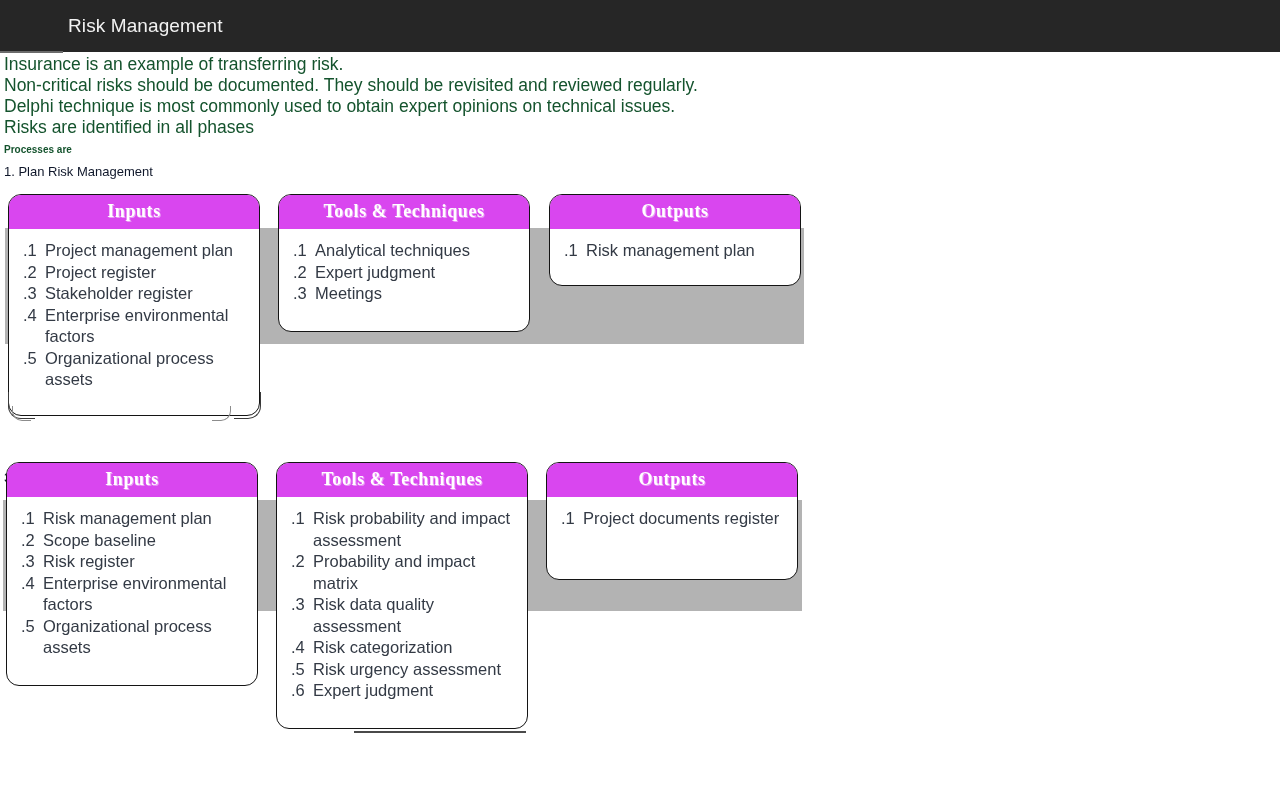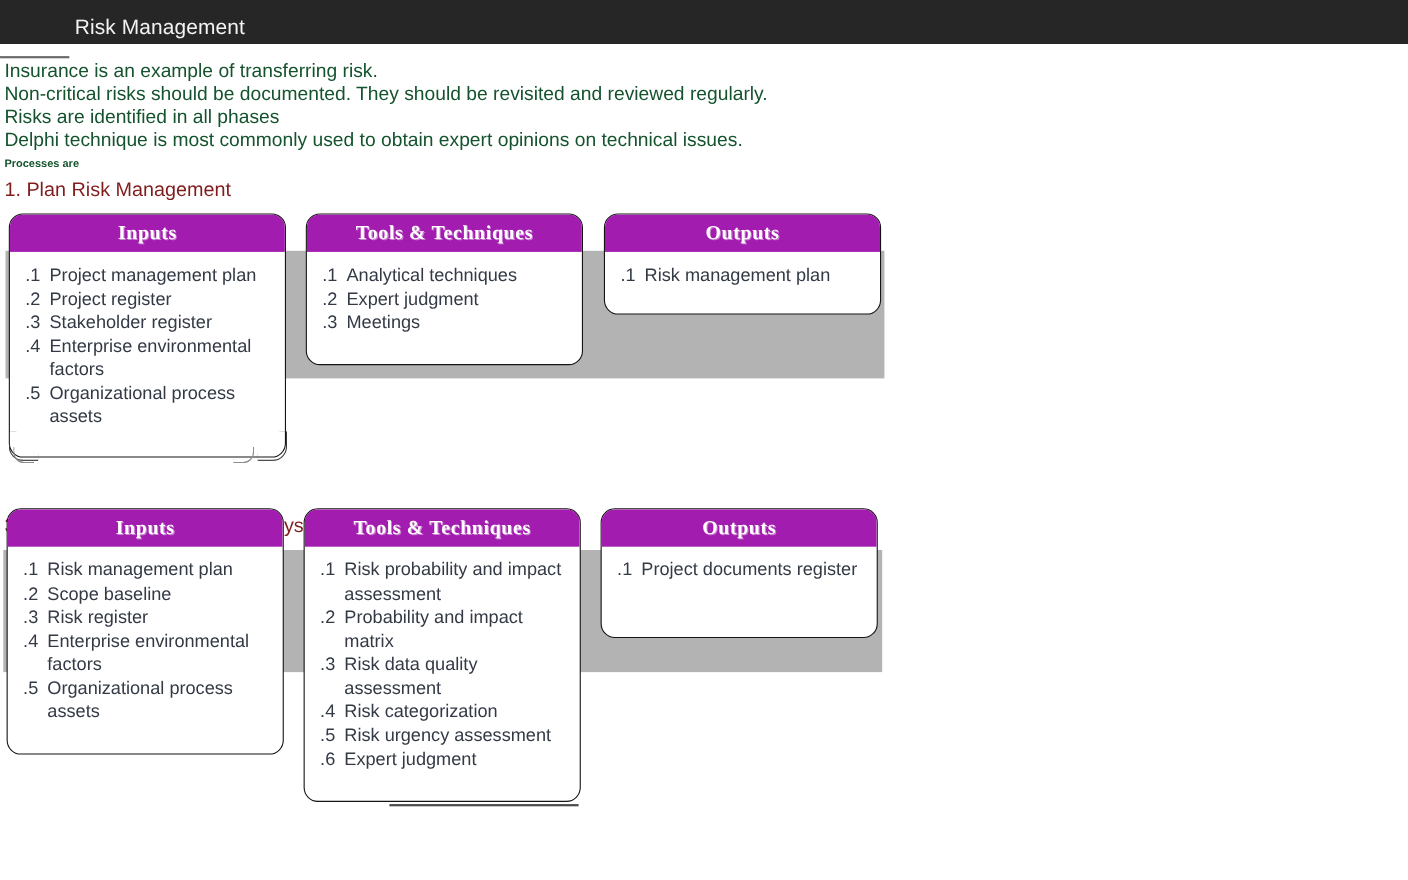--- a/index.html
+++ b/index.html
@@ -6,59 +6,59 @@
   html,body{margin:0;padding:0;}
   body{
     width:1280px;height:800px;overflow:hidden;background:#ffffff;
     font-family:"Liberation Sans","DejaVu Sans",sans-serif;
     -webkit-font-smoothing:antialiased;
   }
   .page{position:relative;width:1280px;height:800px;}
 
   
   .appbar{
-    position:absolute;left:0;top:0;width:1280px;height:40px;
+    position:absolute;left:0;top:0;width:1280px;height:52px;
     background:#262626;
   }
   .appbar-underline{
     position:absolute;left:0;top:51px;width:63px;height:2px;
     background:#6b6b6b;
   }
   .appbar-title{
     position:absolute;left:68px;top:0;height:52px;line-height:52px;
     color:#f2f2f2;font-size:19px;font-weight:400;letter-spacing:.1px;
     white-space:nowrap;
   }
 
   
   .prose{position:absolute;left:4px;top:54px;width:1260px;}
   .pline{
     font-size:17.5px;color:#14532d;line-height:21px;white-space:nowrap;
     font-weight:400;
   }
   .pline.bold{font-weight:700;font-size:10px;line-height:18px;padding-top:3px;}
   .proc-label{
-    font-size:18px;color:#7f1d1d;line-height:18px;white-space:nowrap;
+    font-size:13px;color:#0f172a;line-height:18px;white-space:nowrap;
     padding-top:4px;
   }
 
   
   .itto{position:absolute;}
   .itto-backdrop{
     position:absolute;background:#b3b3b3;
   }
   .box{
     position:absolute;background:#ffffff;
     border:1.6px solid #141414;
     border-radius:13px;
     box-sizing:border-box;
     overflow:hidden;
   }
   .box-head{
-    background:#a21caf;color:#ffffff;
+    background:#d946ef;color:#ffffff;
     font-family:"Liberation Serif","DejaVu Serif",serif;
     font-weight:700;font-size:18px;
     text-align:center;
     padding:6px 0 7px 0;
     letter-spacing:.6px;
     text-shadow:1px 1px 0 rgba(255,255,255,.45);
   }
   .box-body{padding:11px 8px 12px 14px;}
   .itm{
     display:flex;
@@ -94,22 +94,22 @@
 <div class="page">
 
   <div class="appbar">
     <div class="appbar-title">Risk Management</div>
   </div>
   <div class="appbar-underline"></div>
 
   <div class="prose">
     <div class="pline">Insurance is an example of transferring risk.</div>
     <div class="pline">Non-critical risks should be documented. They should be revisited and reviewed regularly.</div>
+    <div class="pline">Delphi technique is most commonly used to obtain expert opinions on technical issues.</div>
     <div class="pline">Risks are identified in all phases</div>
-    <div class="pline">Delphi technique is most commonly used to obtain expert opinions on technical issues.</div>
     <div class="pline bold">Processes are</div>
     <div class="proc-label">1. Plan Risk Management</div>
   </div>
 
   <div class="itto" style="left:0;top:0;">
 
     <div class="itto-backdrop" style="left:5px;top:228px;width:799px;height:116px;"></div>
 
     <div class="box" style="left:8px;top:194px;width:252px;height:222px;">
       <div class="box-head">Inputs</div>

